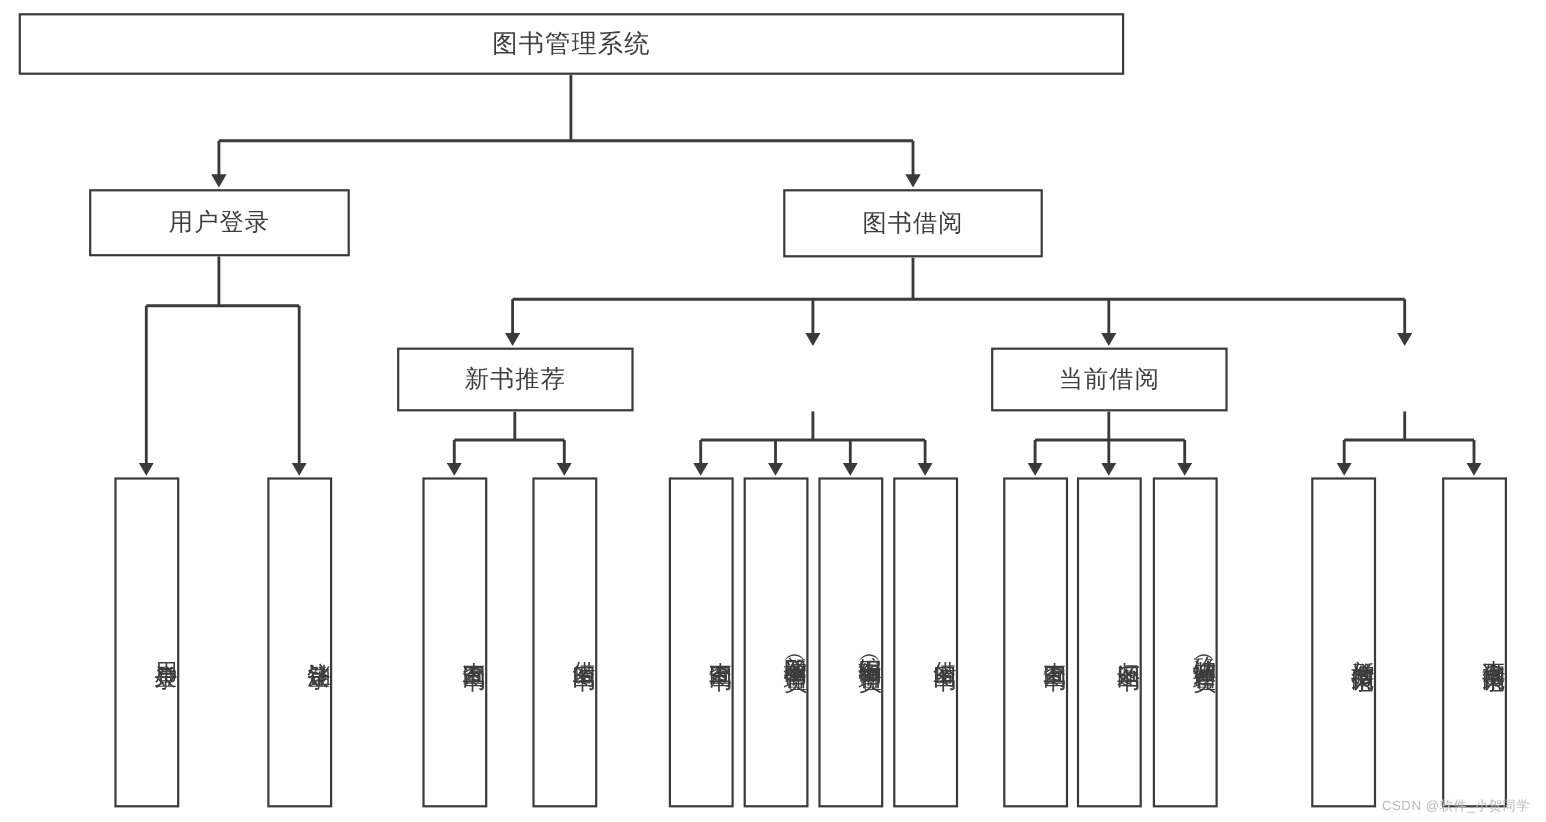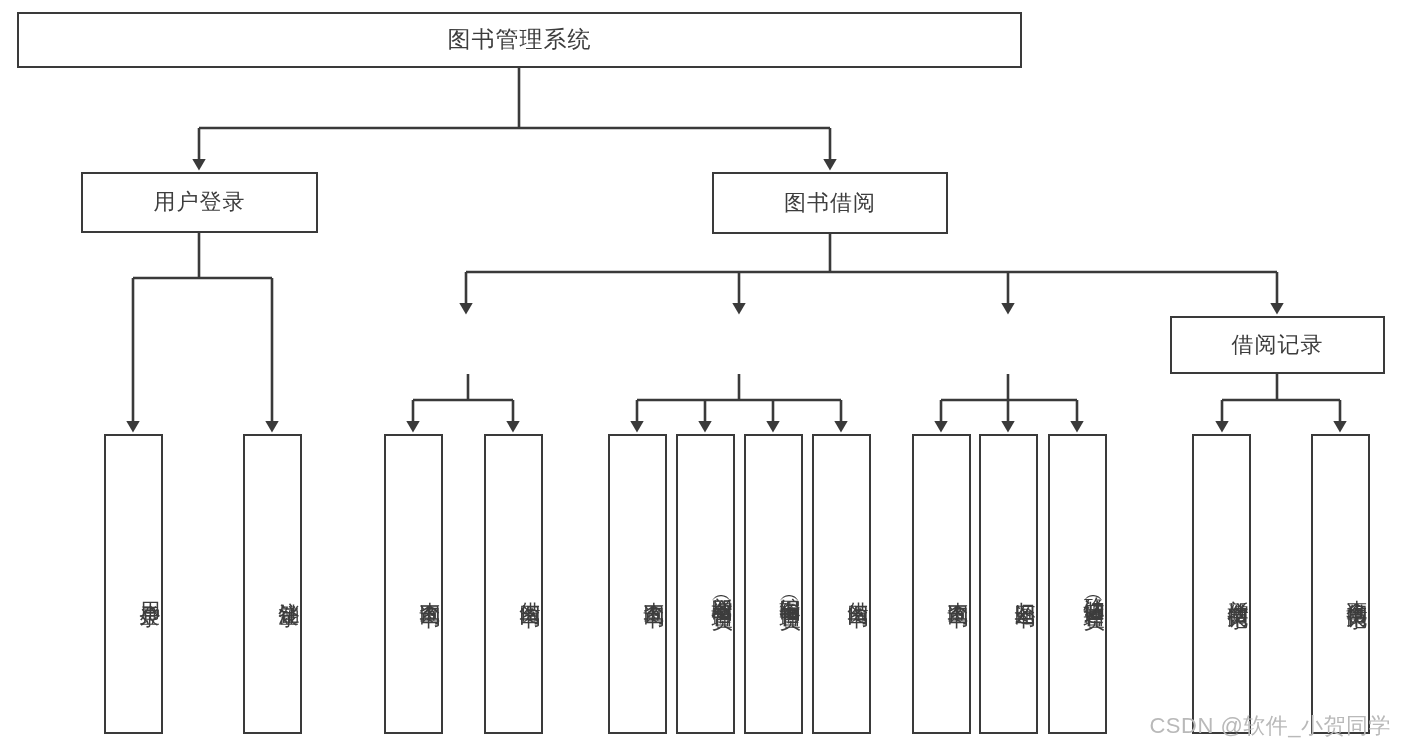--- a/index.html
+++ b/index.html
@@ -44,21 +44,21 @@
   .node.vert .vlabel{
     writing-mode:vertical-rl;
     text-orientation:upright;
     white-space:nowrap;
     display:block;
   }
   .watermark{
     position:absolute;
     right:14px;
     bottom:6px;
-    font-size:22px;
+    font-size:12px;
     color:#b9b9b9;
     z-index:5;
     white-space:nowrap;
     letter-spacing:0.5px;
   }
 </style>
 </head>
 <body>
 
 <div id="stage">
@@ -117,22 +117,25 @@
     <span>图书管理系统</span>
   </div>
 
   <div class="node horiz" style="left:81px;top:172px;width:237px;height:61px;">
     <span>用户登录</span>
   </div>
   <div class="node horiz" style="left:712px;top:172px;width:236px;height:62px;">
     <span>图书借阅</span>
   </div>
 
-  <div class="node horiz" style="left:1170px;top:316px;width:215px;height:58px;">
-    <span>借阅记录</span>
+  <div class="node horiz" style="left:361px;top:316px;width:215px;height:58px;">
+    <span>新书推荐</span>
+  </div>
+  <div class="node horiz" style="left:901px;top:316px;width:215px;height:58px;">
+    <span>当前借阅</span>
   </div>
 
   <div class="node vert" style="left:104px;top:434px;width:59px;height:300px;">
     <span class="vlabel">用户登录</span>
   </div>
   <div class="node vert" style="left:243px;top:434px;width:59px;height:300px;">
     <span class="vlabel">注销登录</span>
   </div>
 
   <div class="node vert" style="left:384px;top:434px;width:59px;height:300px;">

